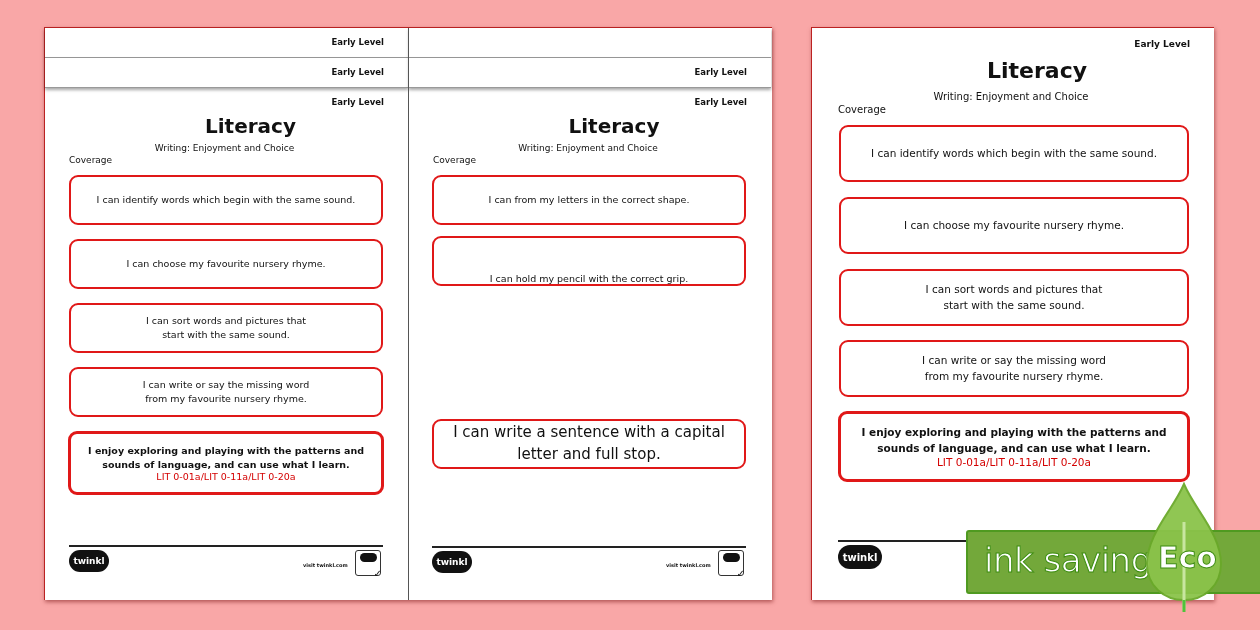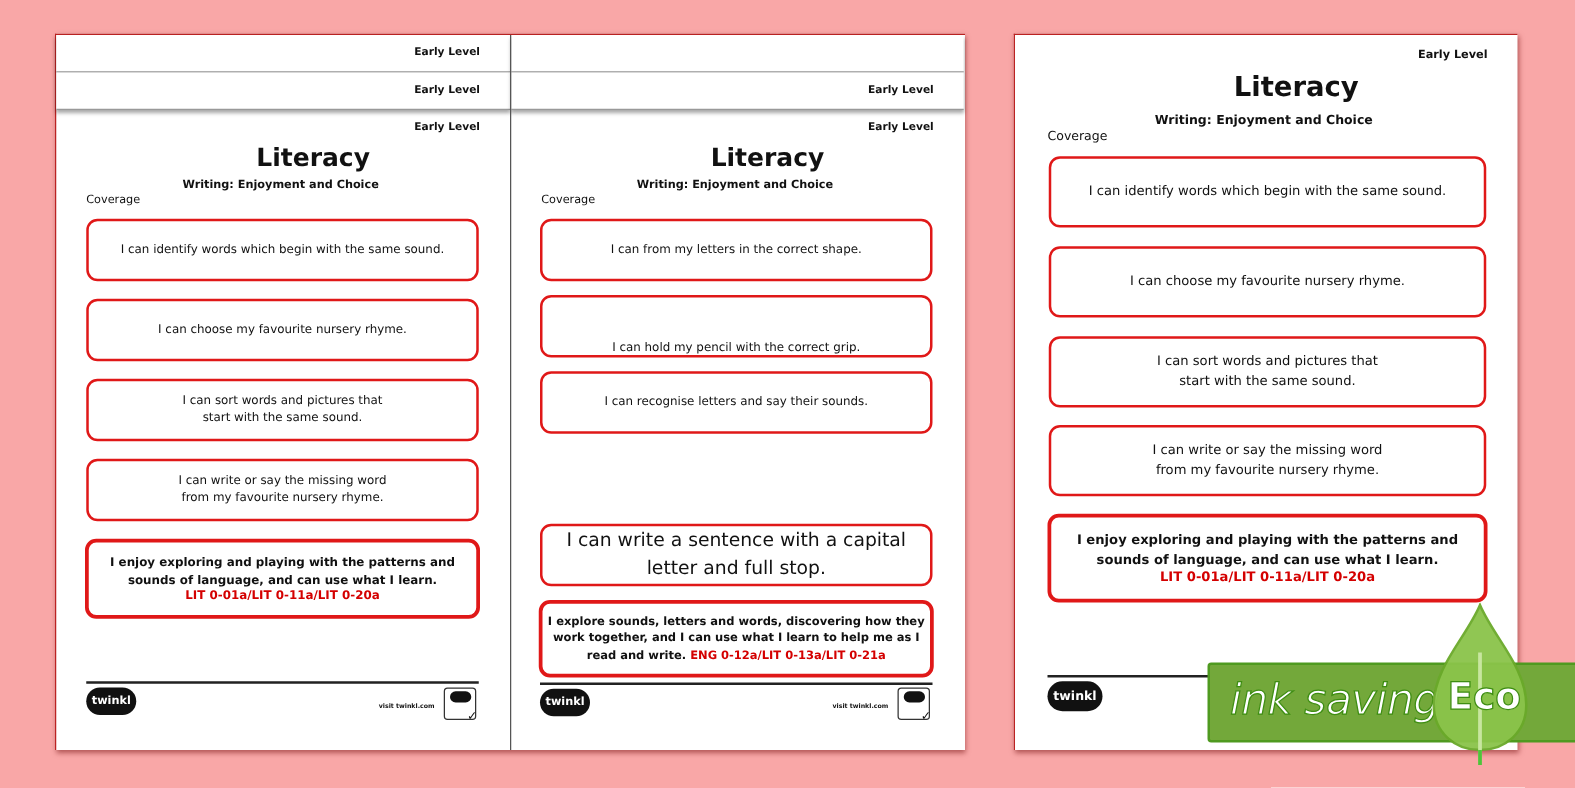--- a/index.html
+++ b/index.html
@@ -7,35 +7,35 @@
   body { background: #f9a7a7; position: relative; font-family: "DejaVu Sans", sans-serif; color: #111; }
 
   .sheet { position: absolute; background: #fff; box-shadow: 1px 2px 4px rgba(120,20,20,0.55); border-top: 1px solid #b22; border-left: 1px solid #b22; }
   .stack-strip { position: absolute; background: #fff; height: 30px; box-shadow: 0 2px 3px rgba(0,0,0,0.35); border-bottom: 1px solid #999; }
   .strip-level { position: absolute; right: 24px; top: 9px; font-size: 8.5px; font-weight: bold; }
   .vdivider { position: absolute; width: 1px; background: #555; }
 
   .page { position: absolute; }
   .level { position: absolute; font-size: 8.5px; font-weight: bold; }
   .title { position: absolute; left: 0; right: 0; text-align: center; font-weight: bold; padding-left: 48px; }
-  .subtitle { position: absolute; left: 0; right: 4px; text-align: center; font-weight: bold; }
+  .subtitle { position: absolute; left: 0; right: 4px; text-align: center; }
   .coverage { position: absolute; }
   .box { position: absolute; border: 2px solid #e01818; border-radius: 9px; display: flex; flex-direction: column; align-items: center; justify-content: center; text-align: center; background: #fff; }
   .box.final { border-width: 3px; font-weight: bold; }
   .box-text { white-space: pre-line; line-height: 1.45; }
-  .code { color: #d40000; font-weight: bold; }
+  .code { color: #d40000; font-weight: normal; }
   .footer-line { position: absolute; height: 2px; background: #222; }
   .logo { position: absolute; background: #111; color: #fff; font-weight: bold; border-radius: 12px; display: flex; align-items: center; justify-content: center; }
   .visit { position: absolute; font-size: 5px; font-weight: bold; }
   .badge { position: absolute; width: 26px; height: 26px; border: 1px solid #333; border-radius: 3px; background: #fff; }
   .badge::before { content: ""; position: absolute; left: 4px; top: 2px; width: 17px; height: 9px; background: #111; border-radius: 6px; }
   .badge::after { content: "\2713"; position: absolute; right: -2px; bottom: -4px; font-size: 10px; color: #111; }
 
   .eco-banner { position: absolute; left: 966px; top: 530px; width: 300px; height: 64px; background: #73a83a; border: 2px solid #4f9a20; border-radius: 3px; }
-  .eco-text { position: absolute; left: 984px; top: 540px; font-size: 34px; color: #fff; -webkit-text-stroke: 1px #3e8d12; letter-spacing: -0.5px; font-style: italic; }
+  .eco-text { position: absolute; left: 984px; top: 540px; font-size: 34px; color: #fff; -webkit-text-stroke: 1px #3e8d12; letter-spacing: -0.5px; }
   .leaf { position: absolute; left: 1143px; top: 482px; width: 82px; height: 130px; }
   .eco-label { position: absolute; left: 1158px; top: 540px; font-size: 30px; font-weight: bold; color: #fff; -webkit-text-stroke: 1px #3e8d12; }
 </style>
 </head>
 <body>
 
 <div class="sheet" style="left:44px; top:27px; width:728px; height:573px;"></div>
 
 <div class="stack-strip" style="left:45px; top:28px; width:363px; height:30px;">
   <span class="strip-level">Early Level</span>
@@ -88,31 +88,23 @@
   <div class="title" style="top:26px; font-size:20px;">Literacy</div>
   <div class="subtitle" style="top:55px; font-size:9px;">Writing: Enjoyment and Choice</div>
   <div class="coverage" style="left:24px; top:67px; font-size:9px;">Coverage</div>
 
   <div class="box" style="left:23px; top:87px; width:314px; height:50px;">
       <span class="box-text" style="font-size:9.5px;">I can from my letters in the correct shape.</span>
     </div>
   <div class="box" style="left:23px; top:148px; width:314px; height:50px;">
       <span class="box-text" style="font-size:9.5px;margin-top:36px;">I can hold my pencil with the correct grip.</span>
     </div>
-  <div class="box" style="left:23px; top:209px; width:314px; height:50px;">
-      <span class="box-text" style="font-size:9.5px;">I can recognise letters and say their sounds.</span>
-    </div>
   <div class="box" style="left:23px; top:331px; width:314px; height:50px;">
       <span class="box-text" style="font-size:15px;">I can write a sentence with a capital letter and full stop.</span>
     </div>
-  <div class="box final" style="left:22px; top:392px; width:316px; height:62px;">
-    <span class="box-text" style="font-size:9.2px;"><span>I explore sounds, letters and words, discovering how they
-work together, and I can use what I learn to help me as I
-read and write.</span> <span class="code">ENG 0-12a/LIT 0-13a/LIT 0-21a</span></span>
-  </div>
 
   <div class="footer-line" style="left:23px; top:458px; width:314px;"></div>
   <div class="logo" style="left:23px; top:463px; width:40px; height:22px; font-size:9px;">twinkl</div>
   <span class="visit" style="left:257px; top:474px;">visit twinkl.com</span>
   <div class="badge" style="left:309px; top:462px;"></div>
 </div>
 
 <div class="sheet" style="left:811px; top:27px; width:403px; height:573px;"></div>
 <div class="page" style="left:812px; top:28px; width:402px; height:572px;">
   <span class="level" style="right:24px; top:11px; font-size:9px;">Early Level</span>

